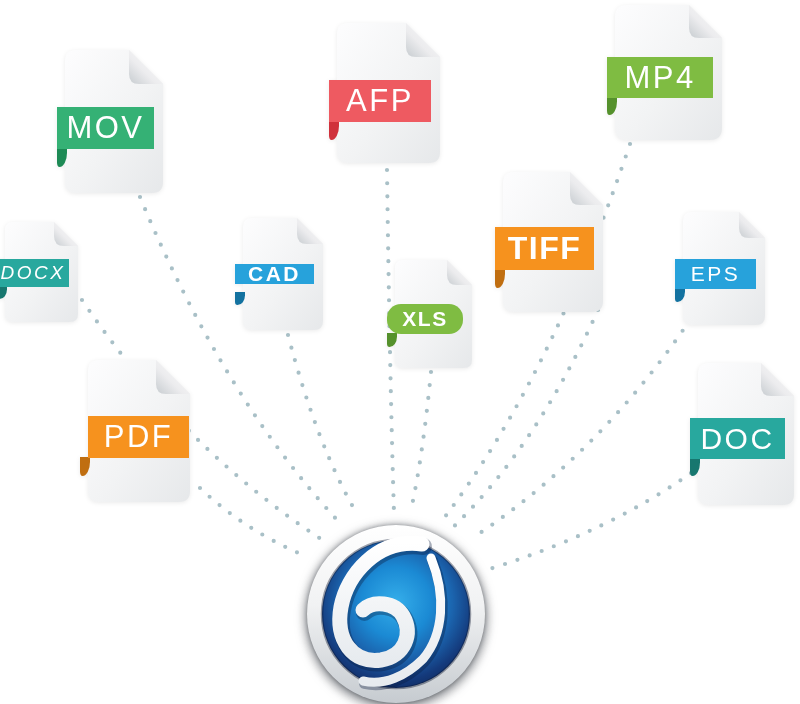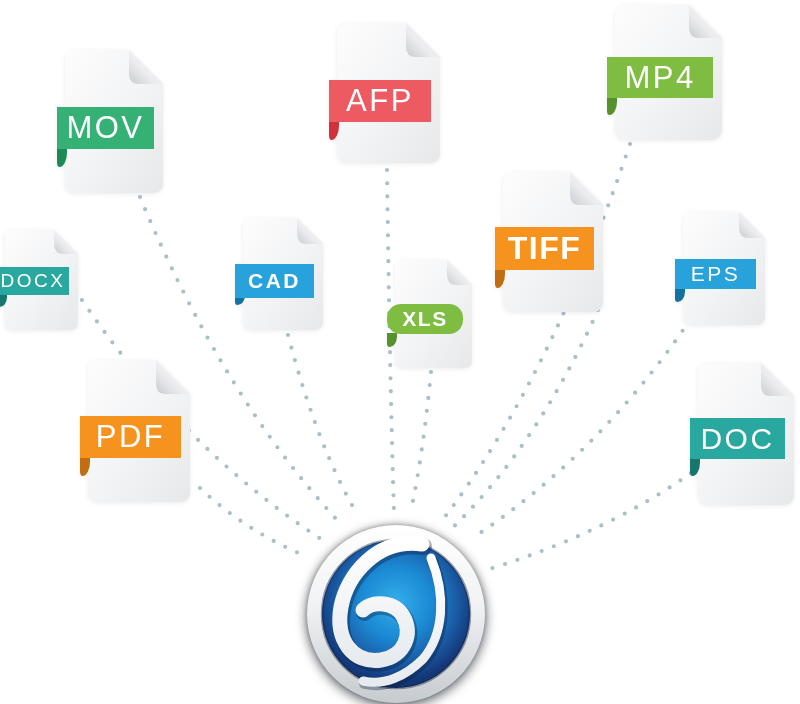--- a/index.html
+++ b/index.html
@@ -73,37 +73,37 @@
       <div class="file-icon" style="left: 615px; top: 5px; width: 107px; height: 135px;">
         <svg viewBox="0 0 107 135" width="107" height="135">
           <path d="M 12 0 H 74 L 107 33 V 123 Q 107 135 95 135 H 12 Q 0 135 0 123 V 12 Q 0 0 12 0 Z" fill="url(#pageGrad)"></path>
           <path d="M 74 0 L 107 33 H 84 Q 74 33 74 23 Z" fill="url(#flapGrad)"></path>
         </svg>
         <div class="ribbon-fold" style="top: 92px; height: 18px; background: rgb(85, 145, 44);"></div>
         <div class="ribbon" style="top: 52px; width: 106px; height: 41px; background: rgb(127, 188, 66); font-size: 31px; font-weight: 400; letter-spacing: 2.5px; justify-content: center;">
           <span>MP4</span>
         </div>
       </div>
-      <div class="file-icon" style="left: 5px; top: 230px; width: 73px; height: 100px;">
+      <div class="file-icon" style="left: 5px; top: 222px; width: 73px; height: 100px; font-style: italic;">
         <svg viewBox="0 0 73 100" width="73" height="100">
           <path d="M 8 0 H 49 L 73 24 V 92 Q 73 100 65 100 H 8 Q 0 100 0 92 V 8 Q 0 0 8 0 Z" fill="url(#pageGrad)"></path>
           <path d="M 49 0 L 73 24 H 59 Q 49 24 49 14 Z" fill="url(#flapGrad)"></path>
         </svg>
         <div class="ribbon-fold" style="top: 64px; height: 13px; background: rgb(23, 119, 111);"></div>
         <div class="ribbon" style="top: 37px; width: 72px; height: 28px; background: rgb(40, 168, 158); font-size: 19px; font-weight: 400; letter-spacing: 2.5px;">
           <span>DOCX</span>
         </div>
       </div>
       <div class="file-icon" style="left: 243px; top: 218px; width: 80px; height: 112px;">
         <svg viewBox="0 0 80 112" width="80" height="112">
           <path d="M 9 0 H 54 L 80 26 V 103 Q 80 112 71 112 H 9 Q 0 112 0 103 V 9 Q 0 0 9 0 Z" fill="url(#pageGrad)"></path>
           <path d="M 54 0 L 80 26 H 64 Q 54 26 54 16 Z" fill="url(#flapGrad)"></path>
         </svg>
         <div class="ribbon-fold" style="top: 74px; height: 13px; background: rgb(19, 114, 160);"></div>
-        <div class="ribbon" style="top: 46px; width: 79px; height: 34px; background: rgb(39, 162, 219); font-size: 21px; font-weight: 600; letter-spacing: 2.5px;">
+        <div class="ribbon" style="top: 46px; width: 79px; height: 20px; background: rgb(39, 162, 219); font-size: 21px; font-weight: 600; letter-spacing: 2.5px;">
           <span>CAD</span>
         </div>
       </div>
       <div class="file-icon" style="left: 395px; top: 260px; width: 77px; height: 108px;">
         <svg viewBox="0 0 77 108" width="77" height="108">
           <path d="M 8 0 H 52 L 77 25 V 100 Q 77 108 69 108 H 8 Q 0 108 0 100 V 8 Q 0 0 8 0 Z" fill="url(#pageGrad)"></path>
           <path d="M 52 0 L 77 25 H 62 Q 52 25 52 15 Z" fill="url(#flapGrad)"></path>
         </svg>
         <div class="ribbon-fold" style="top: 73px; height: 14px; background: rgb(85, 145, 44);"></div>
         <div class="ribbon" style="top: 44px; width: 76px; height: 30px; background: rgb(127, 188, 66); font-size: 21px; font-weight: 700; letter-spacing: 1.5px; border-radius: 14px;">
@@ -129,21 +129,21 @@
         <div class="ribbon" style="top: 47px; width: 81px; height: 30px; background: rgb(39, 162, 219); font-size: 21px; font-weight: 400; letter-spacing: 2.5px;">
           <span>EPS</span>
         </div>
       </div>
       <div class="file-icon" style="left: 88px; top: 360px; width: 102px; height: 142px;">
         <svg viewBox="0 0 102 142" width="102" height="142">
           <path d="M 11 0 H 68 L 102 34 V 131 Q 102 142 91 142 H 11 Q 0 142 0 131 V 11 Q 0 0 11 0 Z" fill="url(#pageGrad)"></path>
           <path d="M 68 0 L 102 34 H 78 Q 68 34 68 24 Z" fill="url(#flapGrad)"></path>
         </svg>
         <div class="ribbon-fold" style="top: 97px; height: 19px; background: rgb(192, 110, 16);"></div>
-        <div class="ribbon" style="top: 56px; width: 101px; height: 42px; background: rgb(246, 146, 30); font-size: 31px; font-weight: 400; letter-spacing: 2.5px;">
+        <div class="ribbon" style="top: 56px; width: 101px; height: 42px; background: rgb(246, 146, 30); font-size: 31px; font-weight: 400; letter-spacing: 2.5px; margin-left: 8px;">
           <span>PDF</span>
         </div>
       </div>
       <div class="file-icon" style="left: 698px; top: 363px; width: 96px; height: 142px;">
         <svg viewBox="0 0 96 142" width="96" height="142">
           <path d="M 11 0 H 63 L 96 33 V 131 Q 96 142 85 142 H 11 Q 0 142 0 131 V 11 Q 0 0 11 0 Z" fill="url(#pageGrad)"></path>
           <path d="M 63 0 L 96 33 H 73 Q 63 33 63 23 Z" fill="url(#flapGrad)"></path>
         </svg>
         <div class="ribbon-fold" style="top: 95px; height: 18px; background: rgb(23, 119, 111);"></div>
         <div class="ribbon" style="top: 55px; width: 95px; height: 41px; background: rgb(40, 168, 158); font-size: 30px; font-weight: 400; letter-spacing: 2.5px;">

